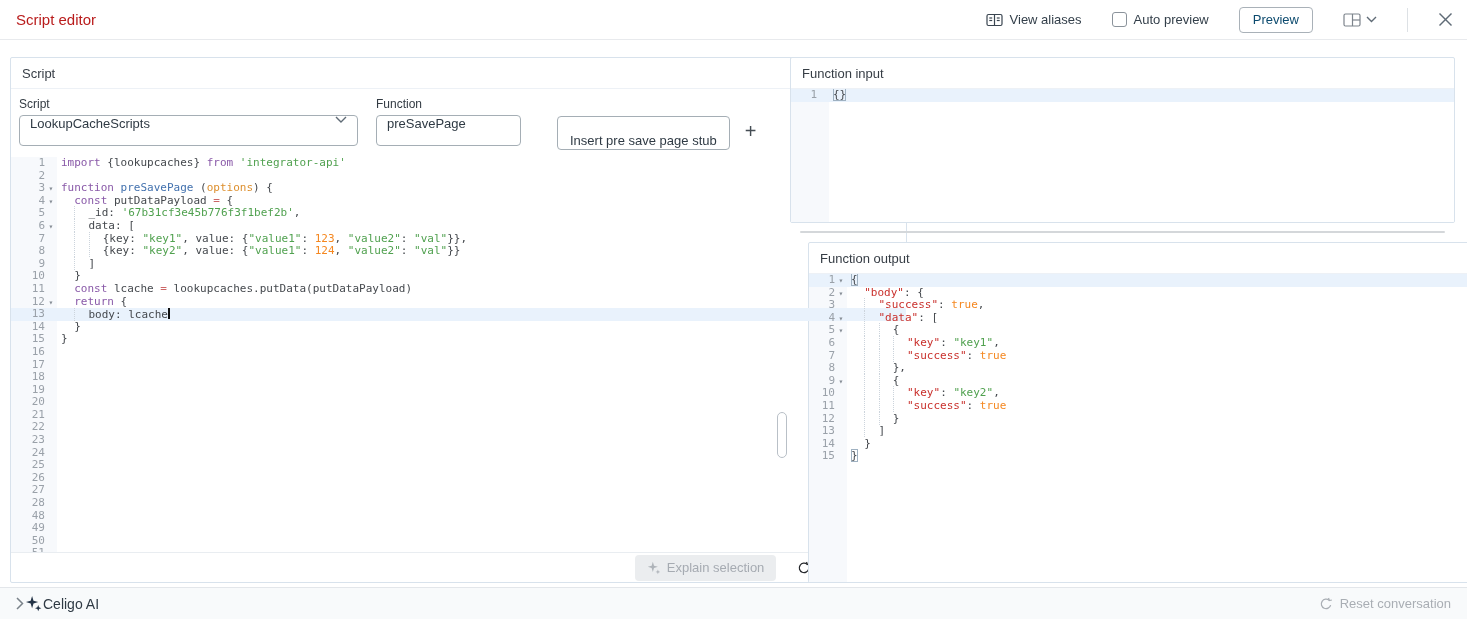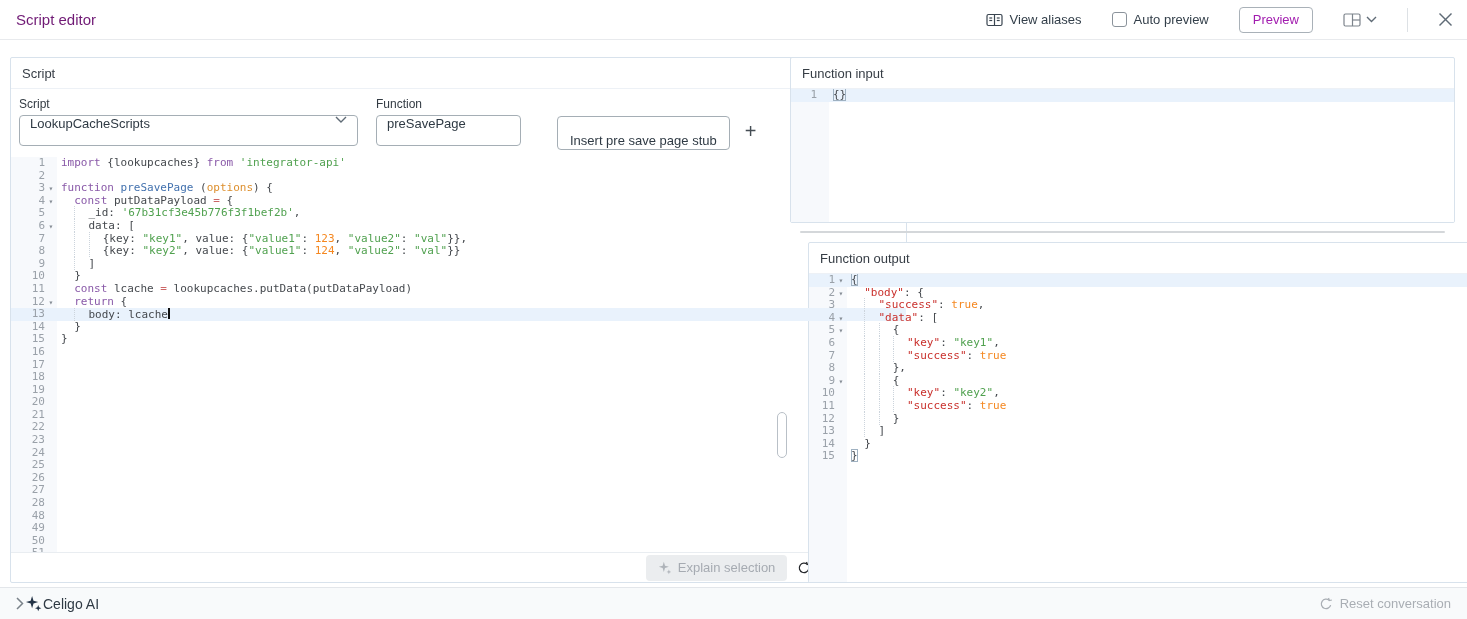--- a/index.html
+++ b/index.html
@@ -6,26 +6,26 @@
   html,body { background:#fff; }
   .screen {
     position:relative; width:1467px; height:619px; background:#fff;
     font-family:"Liberation Sans", sans-serif; color:#333b43; overflow:hidden;
   }
 
   
   .topbar { position:absolute; left:0; top:0; right:0; height:40px;
     border-bottom:1px solid #e8eaed; display:flex; align-items:center;
     padding:0 14px 0 16px; }
-  .topbar-title { font-size:15px; font-weight:500; color:#701a75; }
+  .topbar-title { font-size:15px; font-weight:500; color:#b91c1c; }
   .topbar-right { margin-left:auto; display:flex; align-items:center; gap:30px; }
   .tb-item { display:flex; align-items:center; gap:7px; font-size:13px; color:#333f4a; cursor:pointer; }
   .checkbox { width:15px; height:15px; border:1px solid #8b939b; border-radius:3px; background:#fff; }
   .btn-outline { height:26px; padding:0 13px; border:1px solid #a9b1b8; border-radius:4px;
-    background:#fff; font-size:13px; color:#a21caf; display:flex; align-items:center; font-family:inherit; }
+    background:#fff; font-size:13px; color:#0c4a6e; display:flex; align-items:center; font-family:inherit; }
   .vdiv { width:1px; height:24px; background:#dde1e5; }
   .icon-btn { display:flex; align-items:center; gap:5px; background:none; border:none; cursor:pointer; }
 
   
   .panel { position:absolute; border:1px solid #d8e2ec; border-radius:2px; background:#fff;
     display:flex; flex-direction:column; overflow:hidden; }
   .panel-title { flex:0 0 31px; display:flex; align-items:center; padding:0 11px;
     font-size:13px; color:#363d45; border-bottom:1px solid #edf1f6; }
   .panel-left  { left:10px;  top:57px; width:897px; height:526px; }
   .panel-in    { left:790px; top:57px; width:665px; height:166px; }
@@ -60,21 +60,21 @@
   .s-kw { color:#8959a8; } .s-fn { color:#4271ae; } .s-arg { color:#dd8f2d; }
   .s-str { color:#50a14f; } .s-num { color:#f5871f; } .s-op { color:#cc6666; }
   .s-key { color:#c9302c; } .s-bool { color:#f5871f; } .s-pl { color:#45494e; }
   .s-g { color:#45494e; border-left:1px dotted #ccd4dc; }
   .s-brk { outline:1px solid #9fb1c1; outline-offset:-1px; }
   .s-caret { display:inline-block; width:0; border-left:2px solid #111;
     height:11px; vertical-align:-1px; }
 
   
   .panel-footer { flex:0 0 30px; border-top:1px solid #e9edf1; display:flex;
-    align-items:center; justify-content:flex-end; gap:0; padding-right:9px; }
+    align-items:center; justify-content:flex-end; gap:11px; padding-right:9px; }
   .btn-disabled { height:26px; padding:0 12px; border:none; border-radius:4px;
     background:#ebedef; color:#a6abb2; font-size:13px; display:flex; align-items:center;
     gap:6px; font-family:inherit; }
   .btn-text { height:26px; padding:0 10px; border:none; border-radius:4px; background:#fff;
     color:#26292d; font-size:13px; font-weight:500; display:flex; align-items:center;
     gap:7px; font-family:inherit; cursor:pointer; }
 
   
   .hdivider { position:absolute; left:800px; top:231px; width:645px; height:2px;
     background:#d4d7da; border-radius:1px; cursor:row-resize; }

